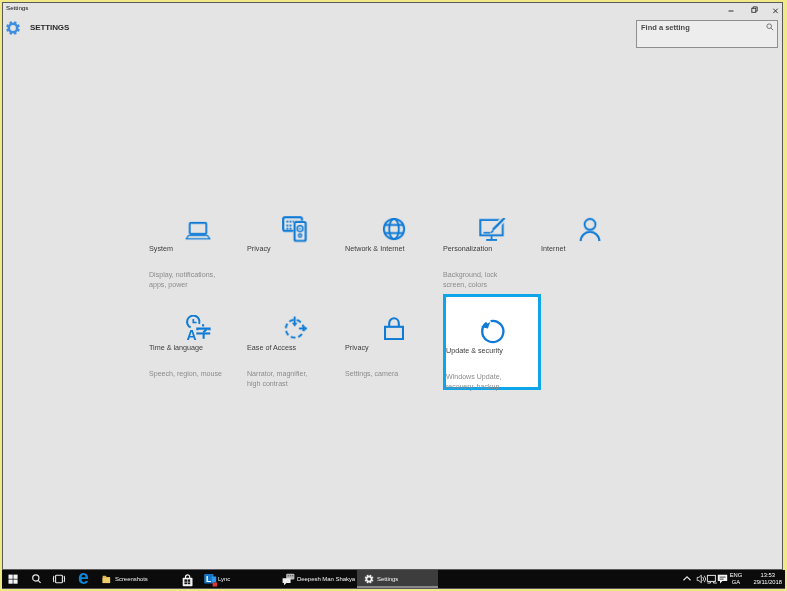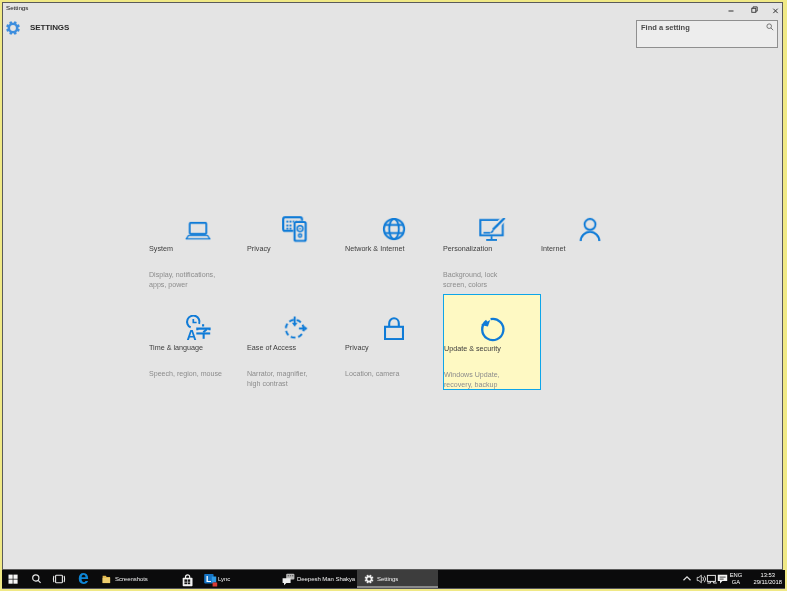--- a/index.html
+++ b/index.html
@@ -12,21 +12,21 @@
   .capbtn{position:absolute;top:0;}
   #hdr-gear{position:absolute;left:1.7px;top:17px;}
   #hdr-title{position:absolute;left:26.6px;top:20px;font-size:8px;font-weight:bold;color:#2a2a2a;letter-spacing:-0.1px;}
   #searchbox{position:absolute;left:633px;top:17.2px;width:142px;height:28px;border:1px solid #8f8f8f;background:#ededed;box-sizing:border-box;font-weight:bold;}
   #searchbox span{position:absolute;left:4px;top:2px;font-size:7.5px;color:#4a4a4a;}
   #grid{position:absolute;left:146px;top:195px;width:490px;}
   .tile{position:absolute;width:98px;height:96px;box-sizing:border-box;}
   .tile .ic{height:26px;margin-top:18px;display:flex;align-items:center;justify-content:center;}
   .tile .t{margin-top:2px;font-size:7.2px;color:#3c3c3c;line-height:9px;}
   .tile .s{margin-top:18px;font-size:7.1px;color:#8c8c8c;line-height:9.5px;}
-  .hl{border:1px solid #0ea5e9;background:#fef9c3;}
+  .hl{border:3px solid #0ea5e9;background:#ffffff;}
   .r2 .ic{margin-top:20.5px;}
   #taskbar{position:absolute;left:2px;top:570px;transform:translateZ(0);width:783px;height:18px;background:#0b0b0c;border-bottom:1px solid #54545c;}
   .tb{position:absolute;top:0;height:18px;}
   .tbtxt{font-size:6px;color:#f2f2f2;position:absolute;top:6.4px;white-space:nowrap;letter-spacing:-0.05px;}
   #setbtn{position:absolute;left:354.5px;top:0;width:80.5px;height:16px;background:#3d3d3d;border-bottom:2px solid #8a8a8a;}
   .trayTxt{position:absolute;font-size:5.8px;color:#fff;line-height:7.2px;text-align:center;white-space:nowrap;}
 </style>
 </head>
 <body>
 <div id="win">
@@ -151,21 +151,21 @@
       <div class="s">Narrator, magnifier,<br>high contrast</div>
     </div>
     <div class="tile r2" style="left:196px;top:96px">
       <div class="ic">
           <svg width="20" height="24" viewBox="0 0 20 24">
         <path d="M5.2,11 V7.2 A4.8,4.9 0 0 1 14.8,7.2 V11" fill="none" stroke="#0f7bd7" stroke-width="2.1"></path>
         <rect x="1" y="10.8" width="18" height="12.3" fill="none" stroke="#0f7bd7" stroke-width="2.1"></rect>
       </svg>
         </div>
       <div class="t">Privacy</div>
-      <div class="s">Location, camera</div>
+      <div class="s">Settings, camera</div>
     </div>
     <div class="tile hl r2" style="left:294px;top:96px">
       <div class="ic">
           <svg width="27" height="26" viewBox="0 0 27 26">
         <path d="M11.6,3.1 A10.6,10.6 0 1 1 7.7,4.8" fill="none" stroke="#0f7bd7" stroke-width="2.3"></path>
         <path d="M1.9,9.0 L11.2,3.9 L8.9,10.6 Z" fill="#0f7bd7"></path>
       </svg>
         </div>
       <div class="t">Update &amp; security</div>
       <div class="s">Windows Update,<br>recovery, backup</div>

